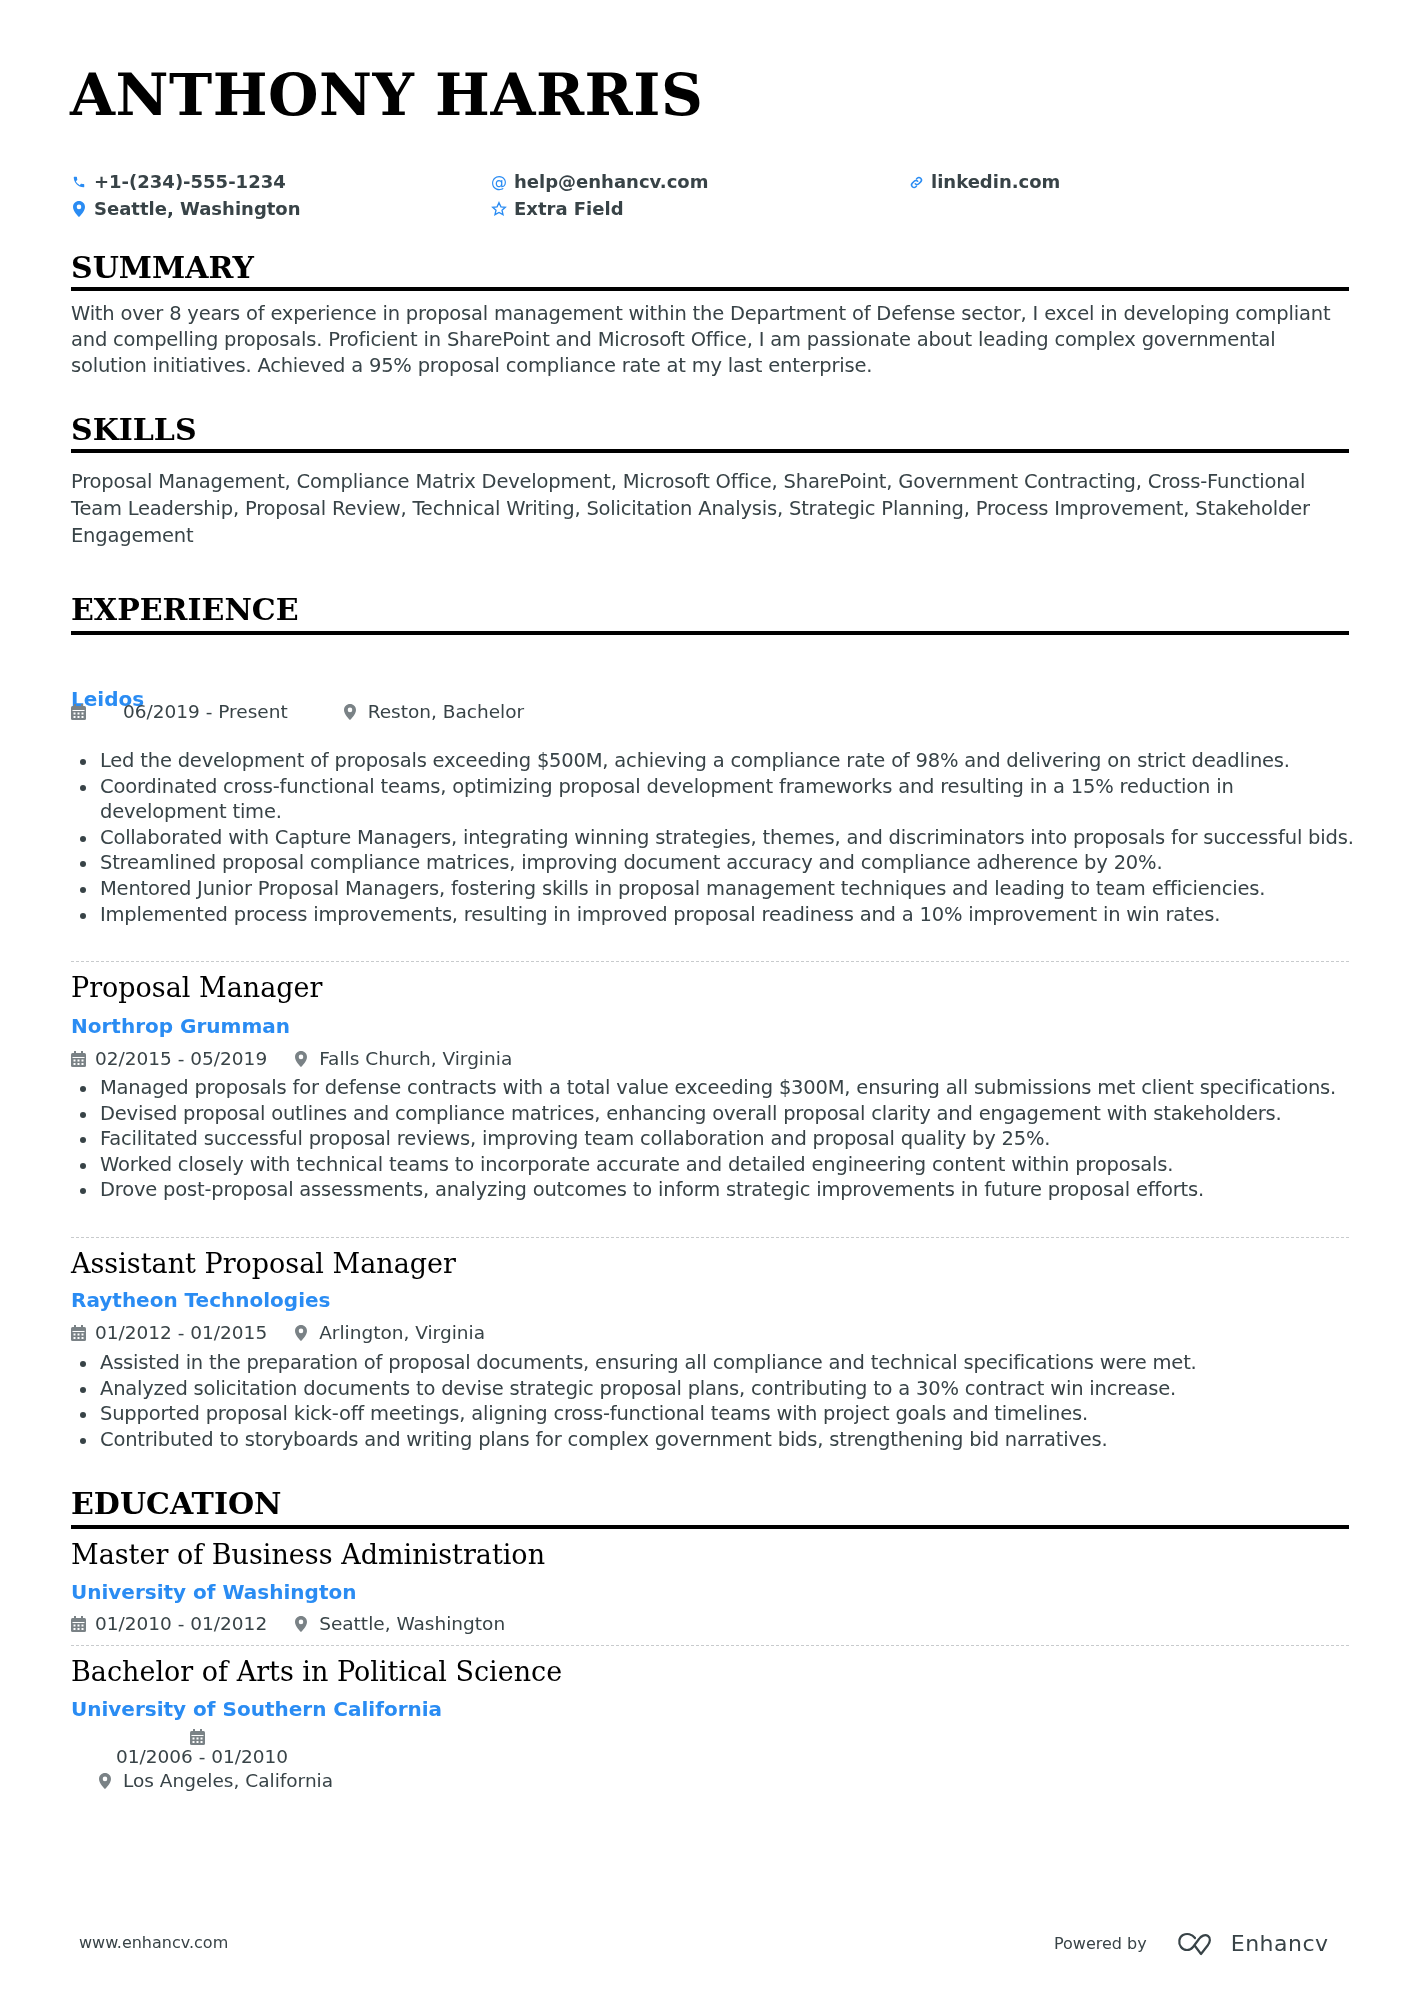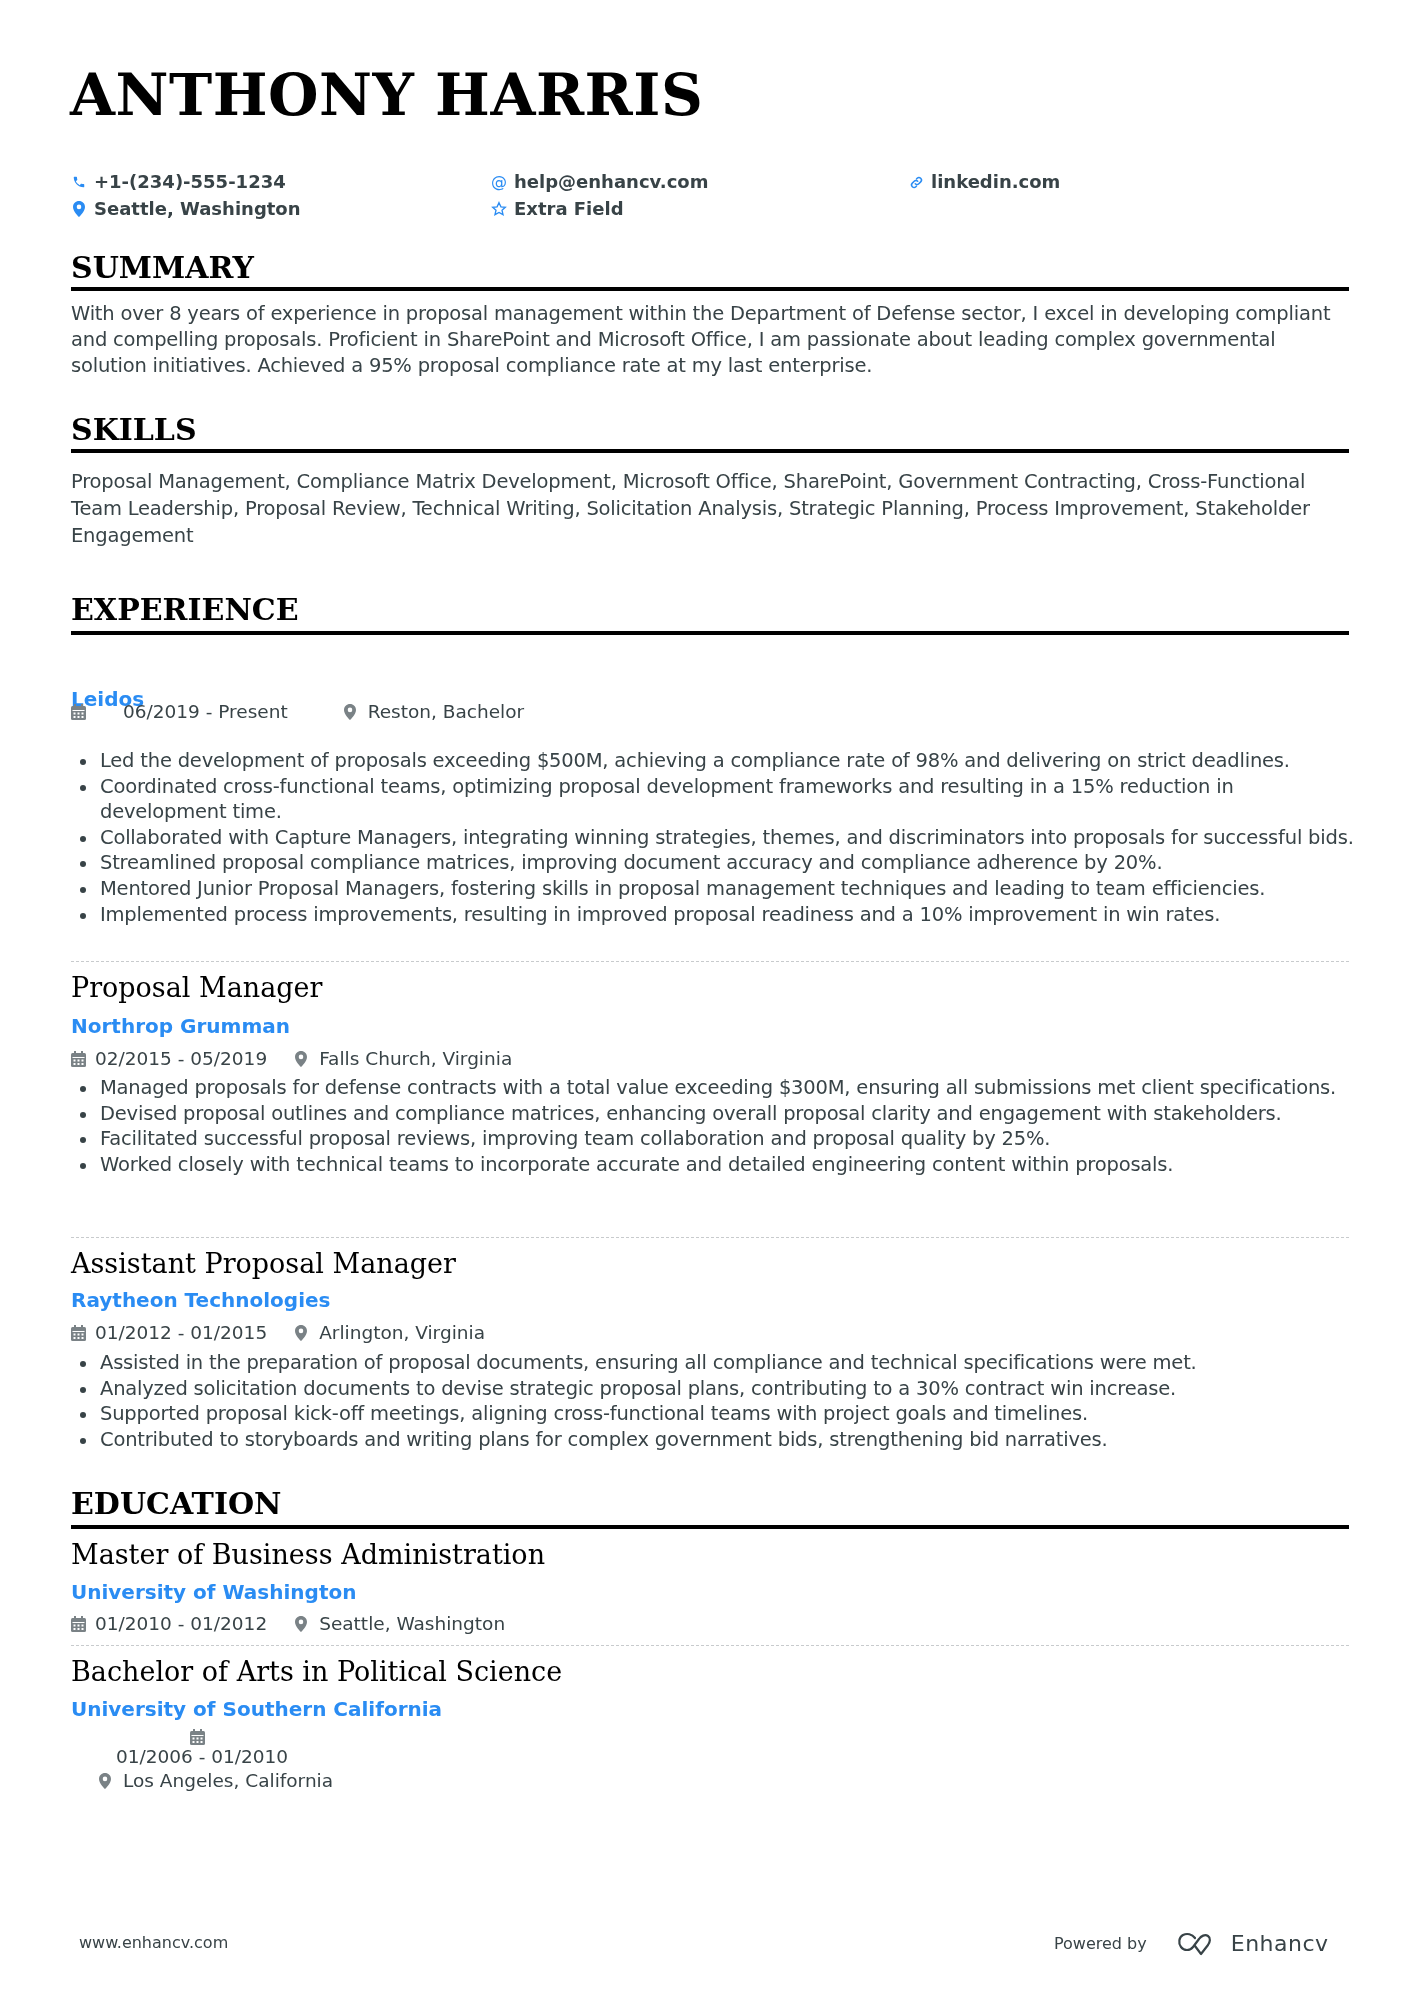--- a/index.html
+++ b/index.html
@@ -149,20 +149,21 @@
           </svg>
         </span>
         <span>Falls Church, Virginia</span>
       </span>
   </div>
   <ul class="abs bullets" style="top:1075px;">
     <li>Managed proposals for defense contracts with a total value exceeding $300M, ensuring all submissions met client specifications.</li>
     <li>Devised proposal outlines and compliance matrices, enhancing overall proposal clarity and engagement with stakeholders.</li>
     <li>Facilitated successful proposal reviews, improving team collaboration and proposal quality by 25%.</li>
     <li>Worked closely with technical teams to incorporate accurate and detailed engineering content within proposals.</li>
+    <li>Drove post-proposal assessments, analyzing outcomes to inform strategic improvements in future proposal efforts.</li>
   </ul>
   <div class="abs dash" style="top:1237px;"></div>
 
   <div class="abs job-title serif" style="top:1247px;">Assistant Proposal Manager</div>
   <div class="abs company" style="top:1287px;">Raytheon Technologies</div>
   <div class="abs meta" style="top:1321px;">
     <span class="ic">
       <svg width="15" height="16" viewBox="0 0 15 16">
           <rect x="0" y="2" width="15" height="14" rx="1.5" fill="#7a8286"></rect>
           <rect x="3" y="0" width="2" height="4" fill="#7a8286"></rect>

